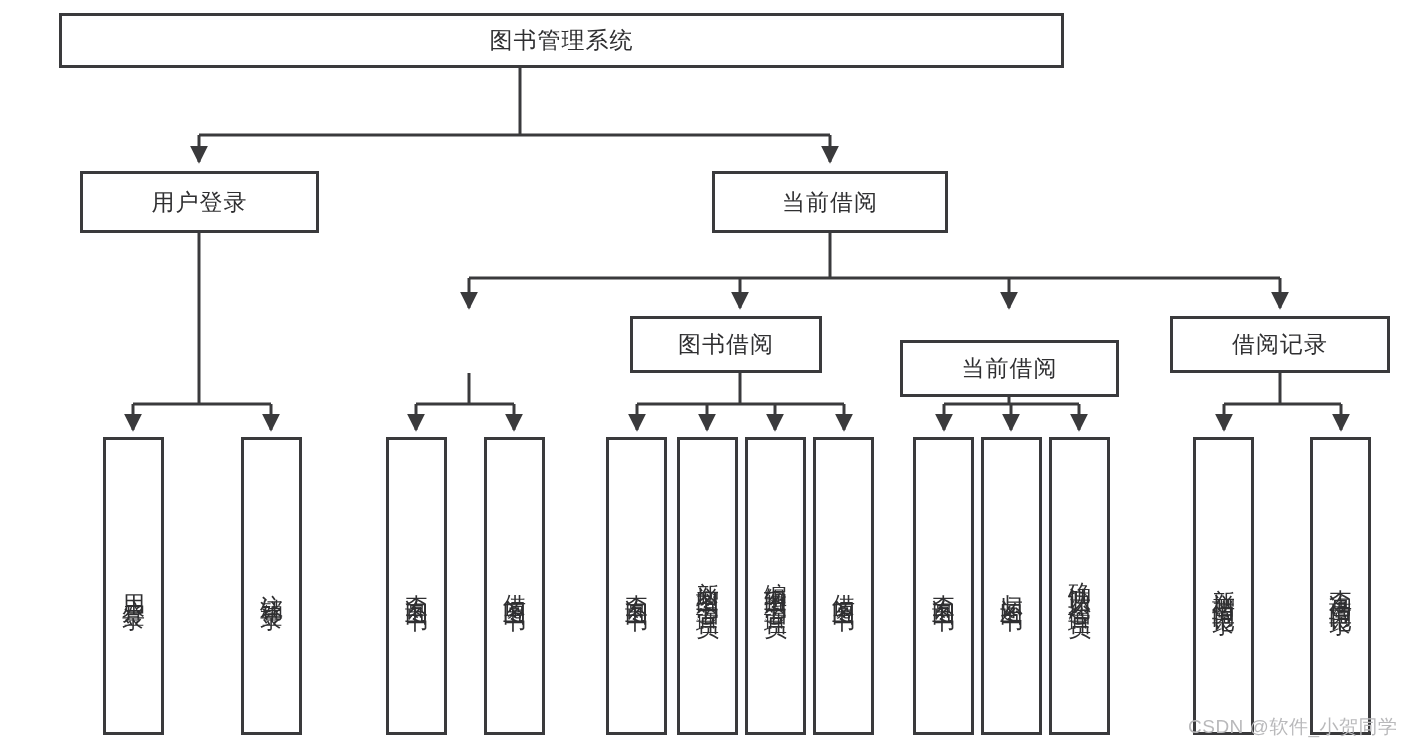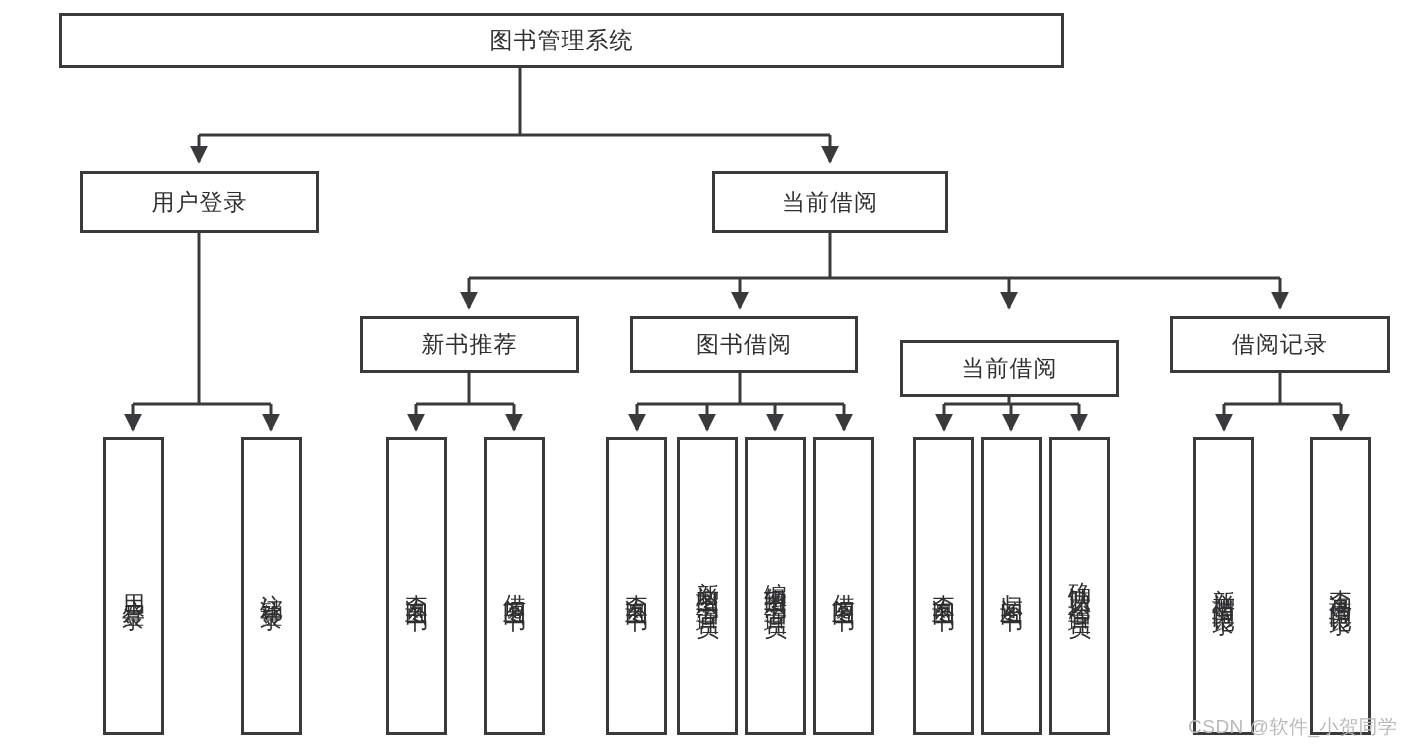--- a/index.html
+++ b/index.html
@@ -123,24 +123,21 @@
     <span>图书管理系统</span>
   </div>
 
   <div class="node horiz" style="left:80px; top:171px; width:239px; height:62px;">
     <span>用户登录</span>
   </div>
   <div class="node horiz" style="left:712px; top:171px; width:236px; height:62px;">
     <span>当前借阅</span>
   </div>
 
-  <div class="node horiz" style="left:360px; top:316px; width:219px; height:57px;">
-    <span>新书推荐</span>
-  </div>
-  <div class="node horiz" style="left:630px; top:316px; width:228px; height:57px;">
+  <div class="node horiz" style="left:630px; top:316px; width:192px; height:57px;">
     <span>图书借阅</span>
   </div>
   <div class="node horiz" style="left:900px; top:316px; width:219px; height:57px;margin-top:24px;">
     <span>当前借阅</span>
   </div>
   <div class="node horiz" style="left:1170px; top:316px; width:220px; height:57px;">
     <span>借阅记录</span>
   </div>
 
   <div class="node vert" style="left:103px; top:437px; width:61px; height:298px;">

